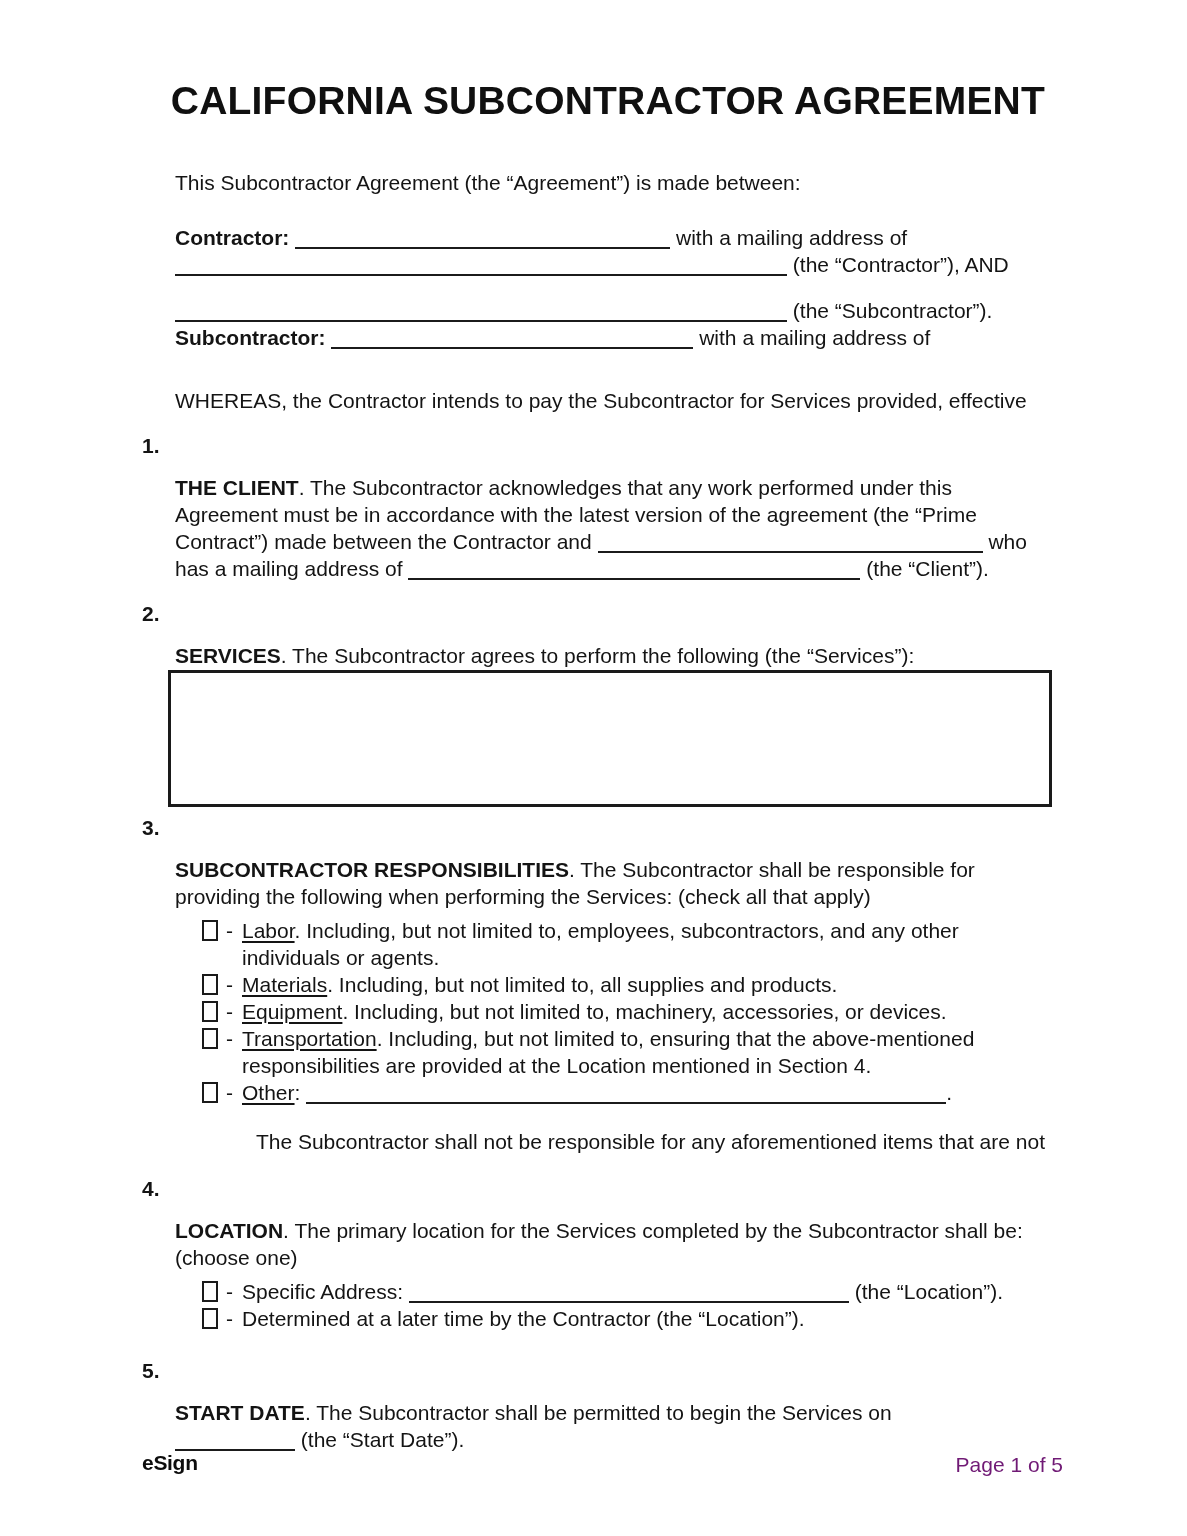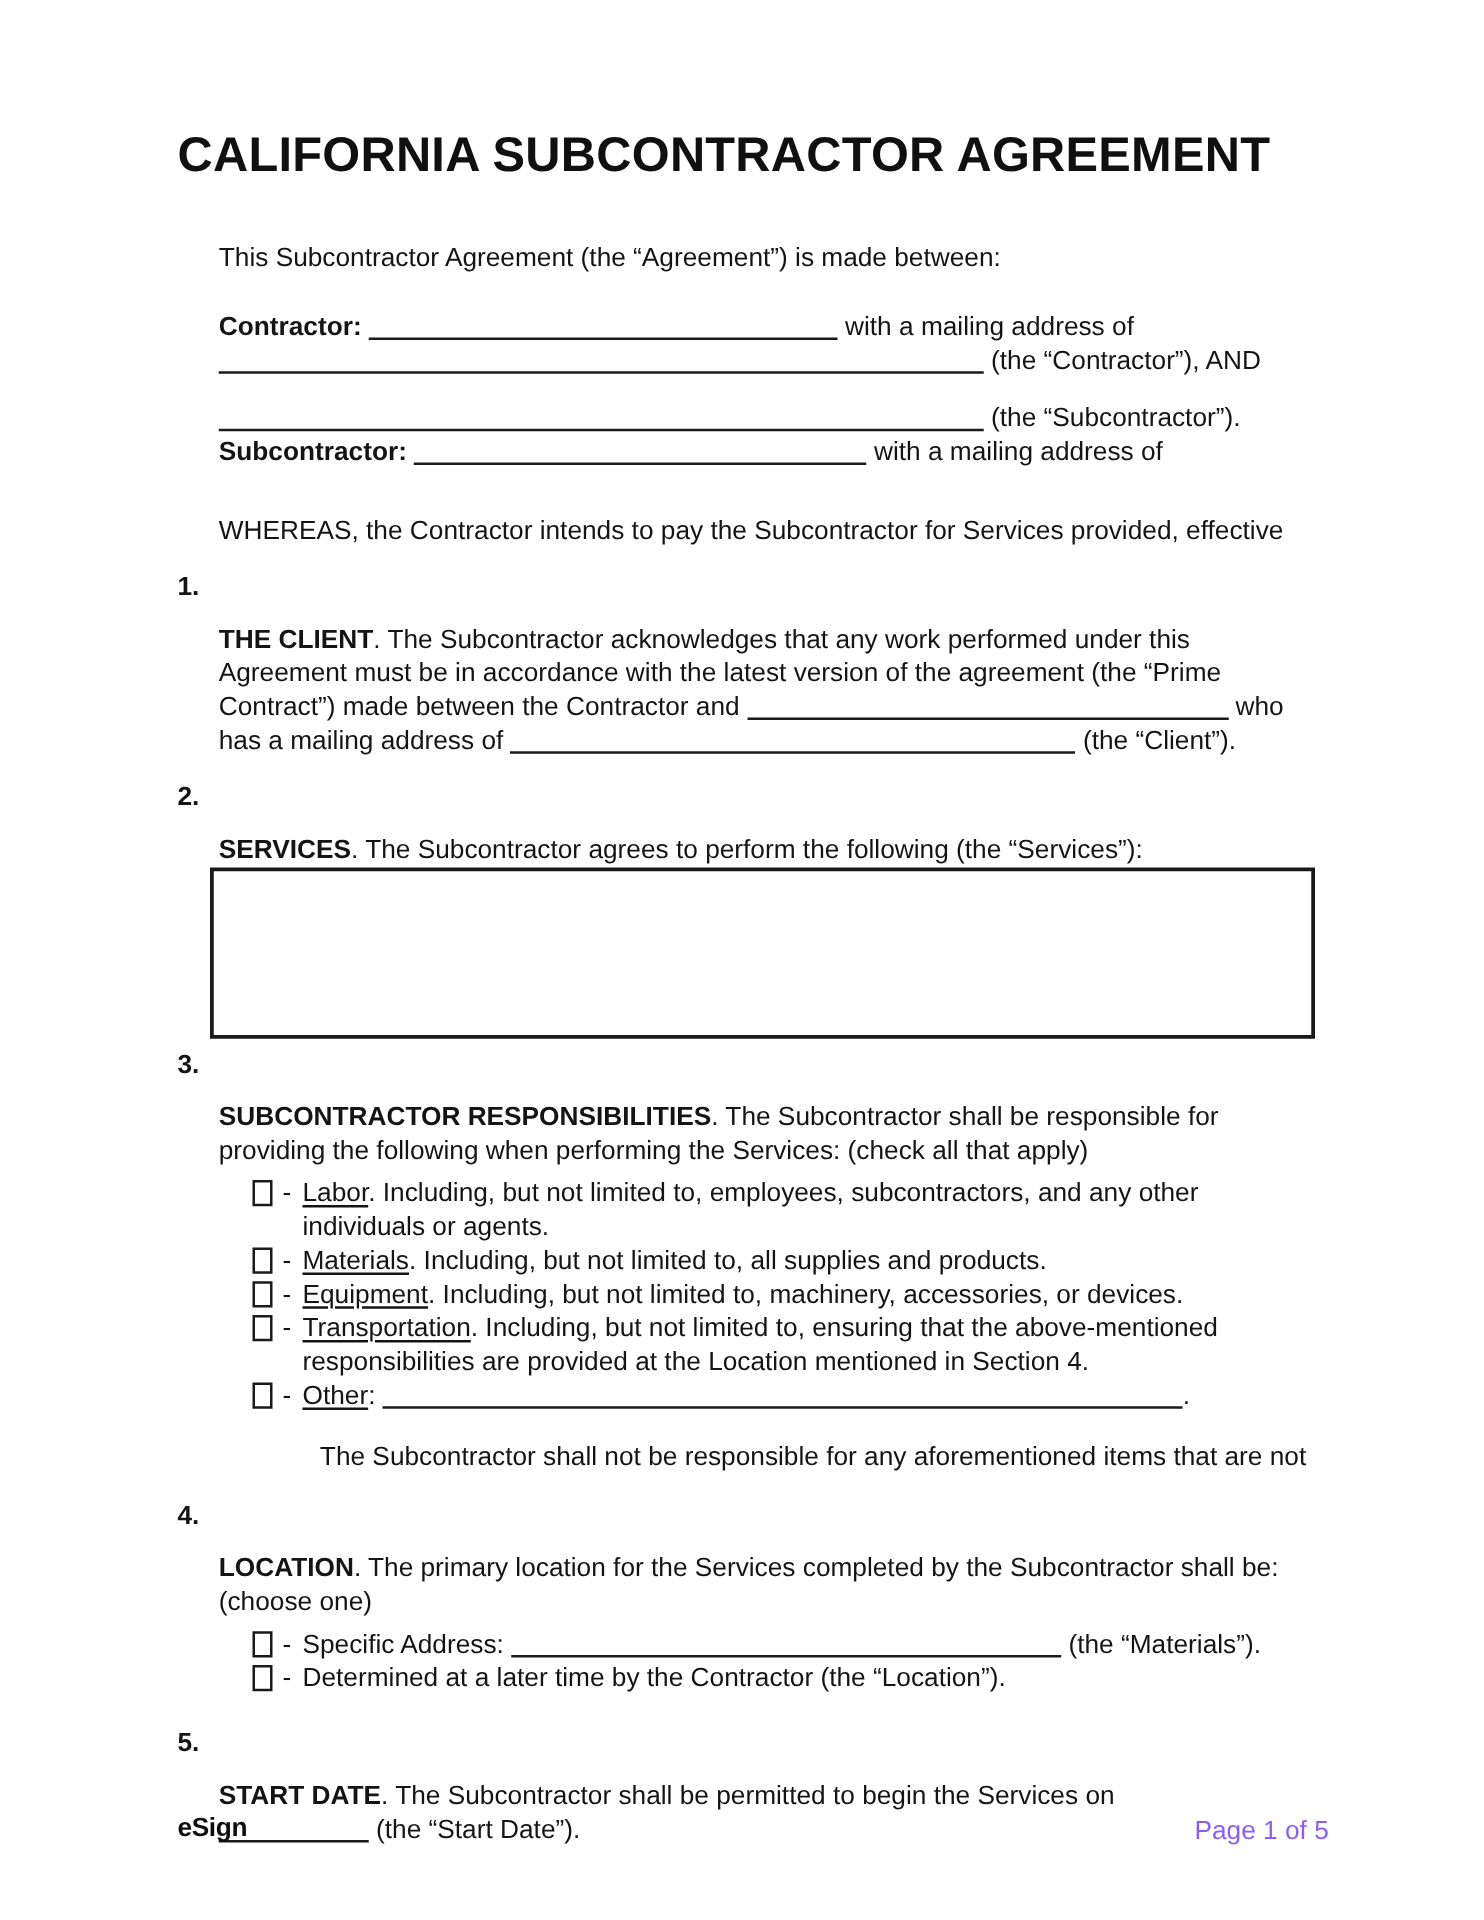--- a/index.html
+++ b/index.html
@@ -10,22 +10,22 @@
     width:1187px; height:1536px;
     margin:0 auto;
     background:#ffffff;
     font-family:"Liberation Sans","DejaVu Sans",sans-serif;
     font-size:21px; line-height:27px;
     color:#141414;
     overflow:hidden;
   }
   .content { padding:0 142px; }
   h1.title {
-    margin-top:100px;
-    text-align:left;
+    margin-top:76px;
+    text-align:right;
     font-size:39px; line-height:50px;
     font-weight:bold;
     color:#101010;
     letter-spacing:0.2px;
   }
   .indent { margin-left:33px; }
   .intro { margin-top:43px; }
   .party-contractor { margin-top:28px; }
   .party-subcontractor { margin-top:19px; }
   .whereas { margin-top:36px; }
@@ -64,21 +64,21 @@
   .dash { flex:none; margin:0 9px 0 8px; }
   .check-text { flex:1; min-width:0; }
   u { text-decoration:underline; text-underline-offset:3px; }
   .note { margin-top:22px;text-align:right; }
   .footer {
     position:absolute;
     left:142px; right:124px; top:1448px;
     display:flex; justify-content:space-between; align-items:flex-end;
   }
   .brand { font-weight:bold; font-size:21px; line-height:30px; color:#0d0d0d; letter-spacing:-0.3px; }
-  .pagenum { font-size:21px; color:#8b5cf6; }
+  .pagenum { font-size:21px; color:#701a75; }
 </style>
 </head>
 <body>
 
 <div class="page">
   <div class="content">
 
     <h1 class="title">CALIFORNIA SUBCONTRACTOR AGREEMENT</h1>
 
     <p class="intro indent">This Subcontractor Agreement (the “Agreement”) is made between:</p>
@@ -184,21 +184,21 @@
         <div class="line"><b>LOCATION</b><span>. The primary location for the Services completed by the Subcontractor shall be:</span></div>
         <div class="line">(choose one)</div>
 
         <div class="optlist">
           <div class="check-row">
             <span class="checkbox"></span>
             <span class="dash">-</span>
             <div class="check-text line">
               <span>Specific Address:</span>
               <span class="blank" style="width:440px"></span>
-              <span>(the “Materials”).</span>
+              <span>(the “Location”).</span>
             </div>
           </div>
           <div class="check-row">
             <span class="checkbox"></span>
             <span class="dash">-</span>
             <div class="check-text line">Determined at a later time by the Contractor (the “Location”).</div>
           </div>
         </div>
       </div>
     </div>

